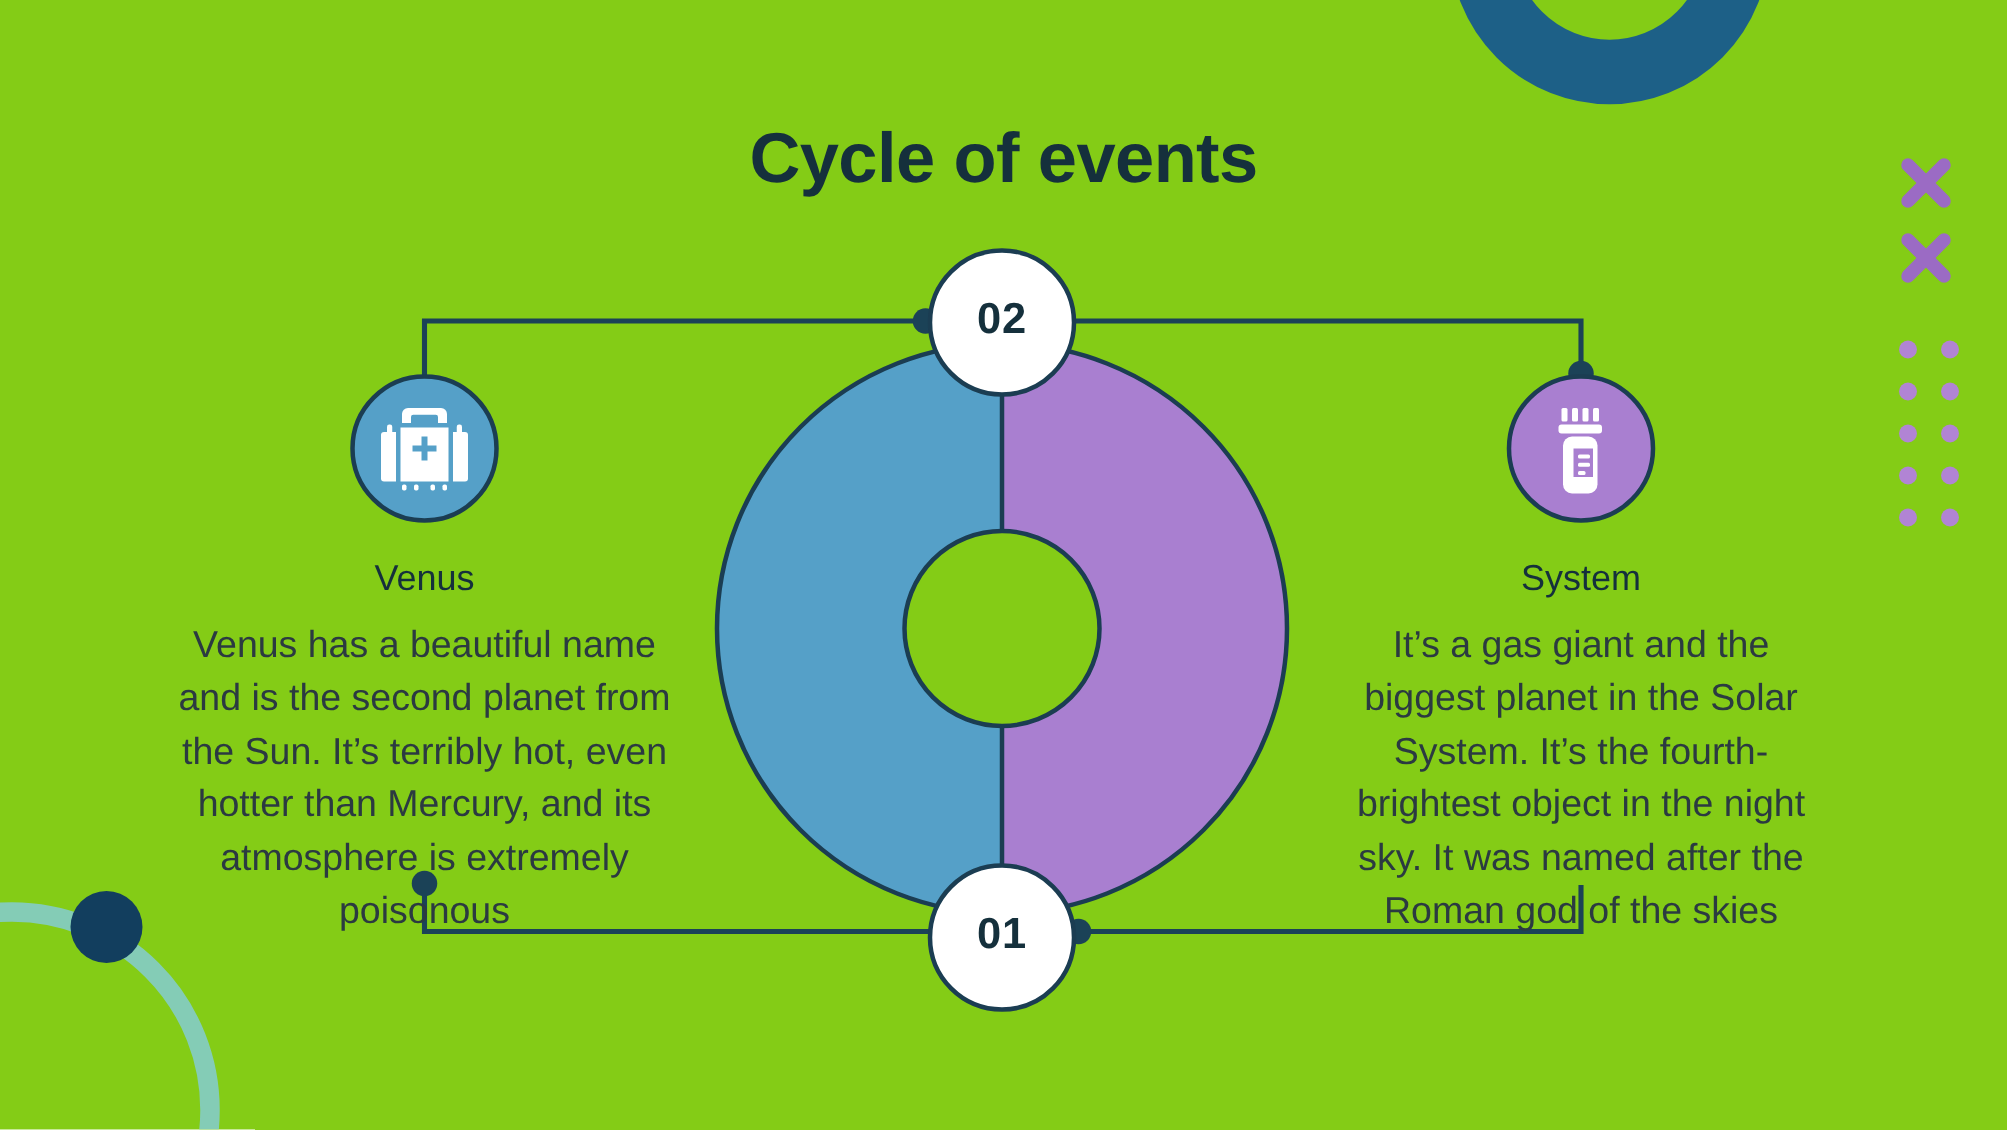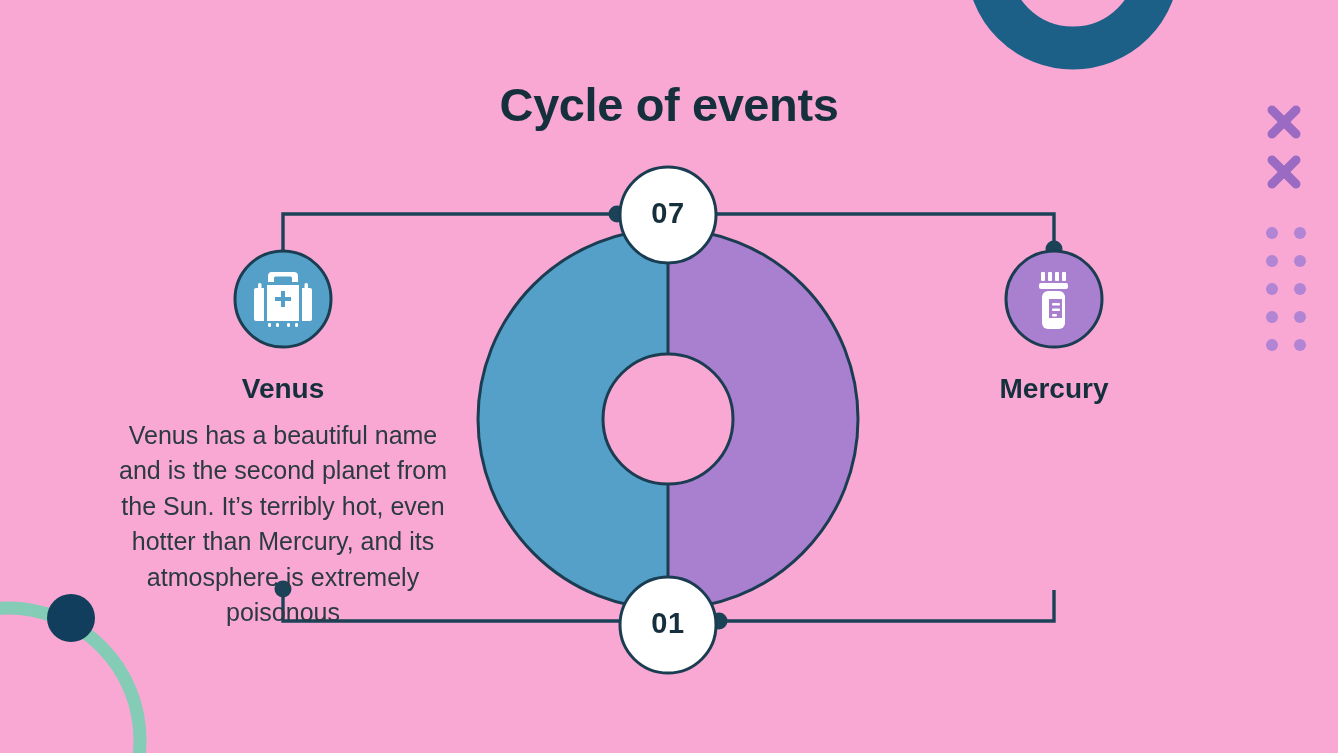--- a/index.html
+++ b/index.html
@@ -37,22 +37,22 @@
     line-height: 1.15;
   }
   .col {
     position: absolute;
     width: 330px;
     text-align: center;
   }
   .col-left  { left: 118px; top: 372px; }
   .col-right { left: 889px; top: 372px; }
   .col-title {
-    font-size: 28px;
-    font-weight: bold;
+    font-size: 24px;
+    font-weight: normal;
     color: #15303C;
     line-height: 1.2;
     margin: 0 0 12px 0;
   }
   .col-body {
     font-size: 25px;
     font-weight: normal;
     color: #2B3A41;
     line-height: 1.42;
     margin: 0;
@@ -65,21 +65,21 @@
     font-weight: bold;
     color: #15303C;
     letter-spacing: 0.5px;
   }
   .node-01 { left: 608px; top: 197px; }
   .node-02 { left: 608px; top: 607px; }
 </style>
 </head>
 <body>
 
-<div id="slide" style="background: #f9a8d4;">
+<div id="slide" style="background: #84cc16;">
 
   <svg id="art" viewBox="0 0 1338 753">
     <defs>
 
       <clipPath id="clipLeftHalf">
         <rect x="430" y="190" width="238" height="460"></rect>
       </clipPath>
 
       <clipPath id="clipRightHalf">
         <rect x="668" y="190" width="240" height="460"></rect>
@@ -203,26 +203,27 @@
         <path d="M 1049 299 h 13 v 19 h -13 z" fill="#A97FD0"></path>
         <rect x="1052" y="303" width="8" height="2.6" rx="1" fill="#FFFFFF"></rect>
         <rect x="1052" y="308.5" width="8" height="2.6" rx="1" fill="#FFFFFF"></rect>
         <rect x="1052" y="314" width="5" height="2.6" rx="1" fill="#FFFFFF"></rect>
       </g>
     </g>
   </svg>
 
   <div class="slide-title">Cycle of events</div>
 
-  <div class="node-num node-01">07</div>
+  <div class="node-num node-01">02</div>
 
   <div class="node-num node-02">01</div>
 
   <div class="col col-left">
     <h2 class="col-title">Venus</h2>
     <p class="col-body">Venus has a beautiful name and is the second planet from the Sun. It’s terribly hot, even hotter than Mercury, and its atmosphere is extremely poisonous</p>
   </div>
 
   <div class="col col-right">
-    <h2 class="col-title">Mercury</h2>
+    <h2 class="col-title">System</h2>
+    <p class="col-body">It’s a gas giant and the biggest planet in the Solar System. It’s the fourth-brightest object in the night sky. It was named after the Roman god of the skies</p>
   </div>
 
 </div>
 
 </body></html>

